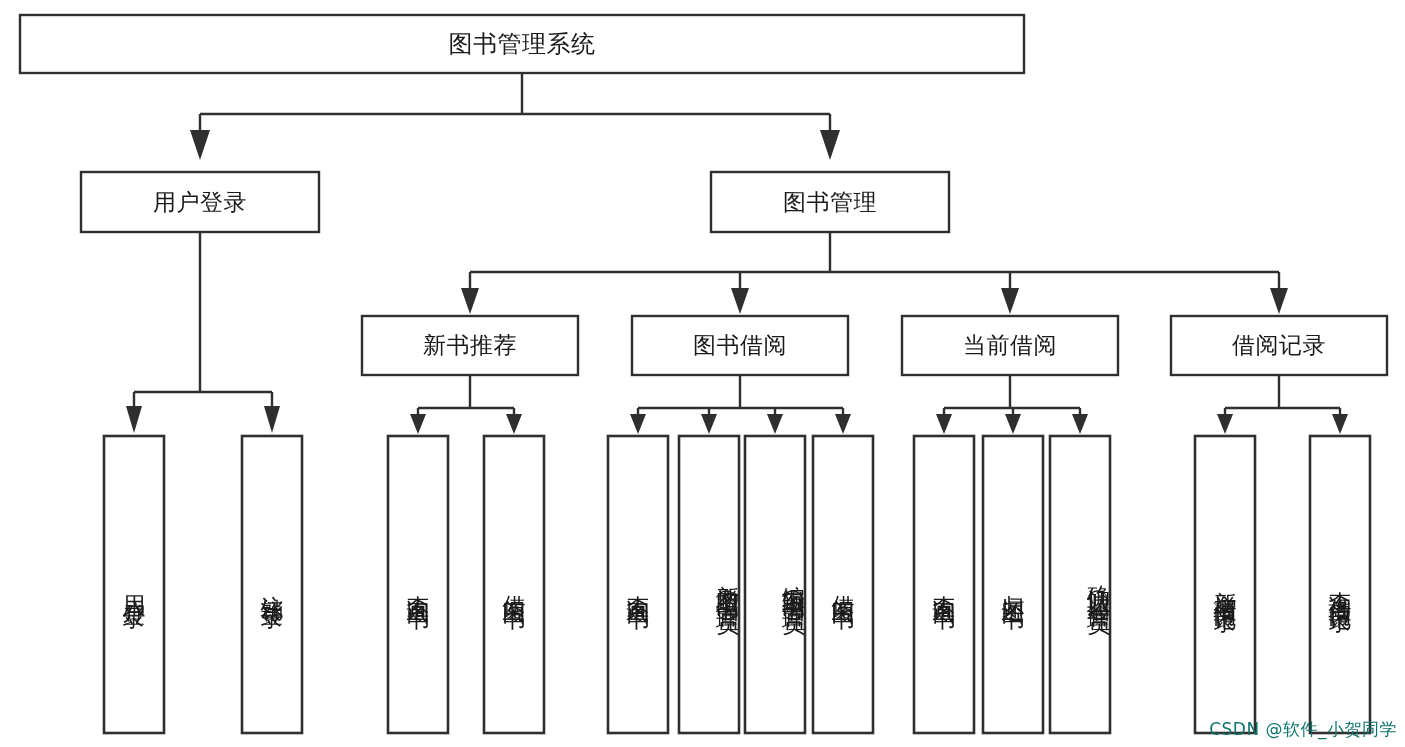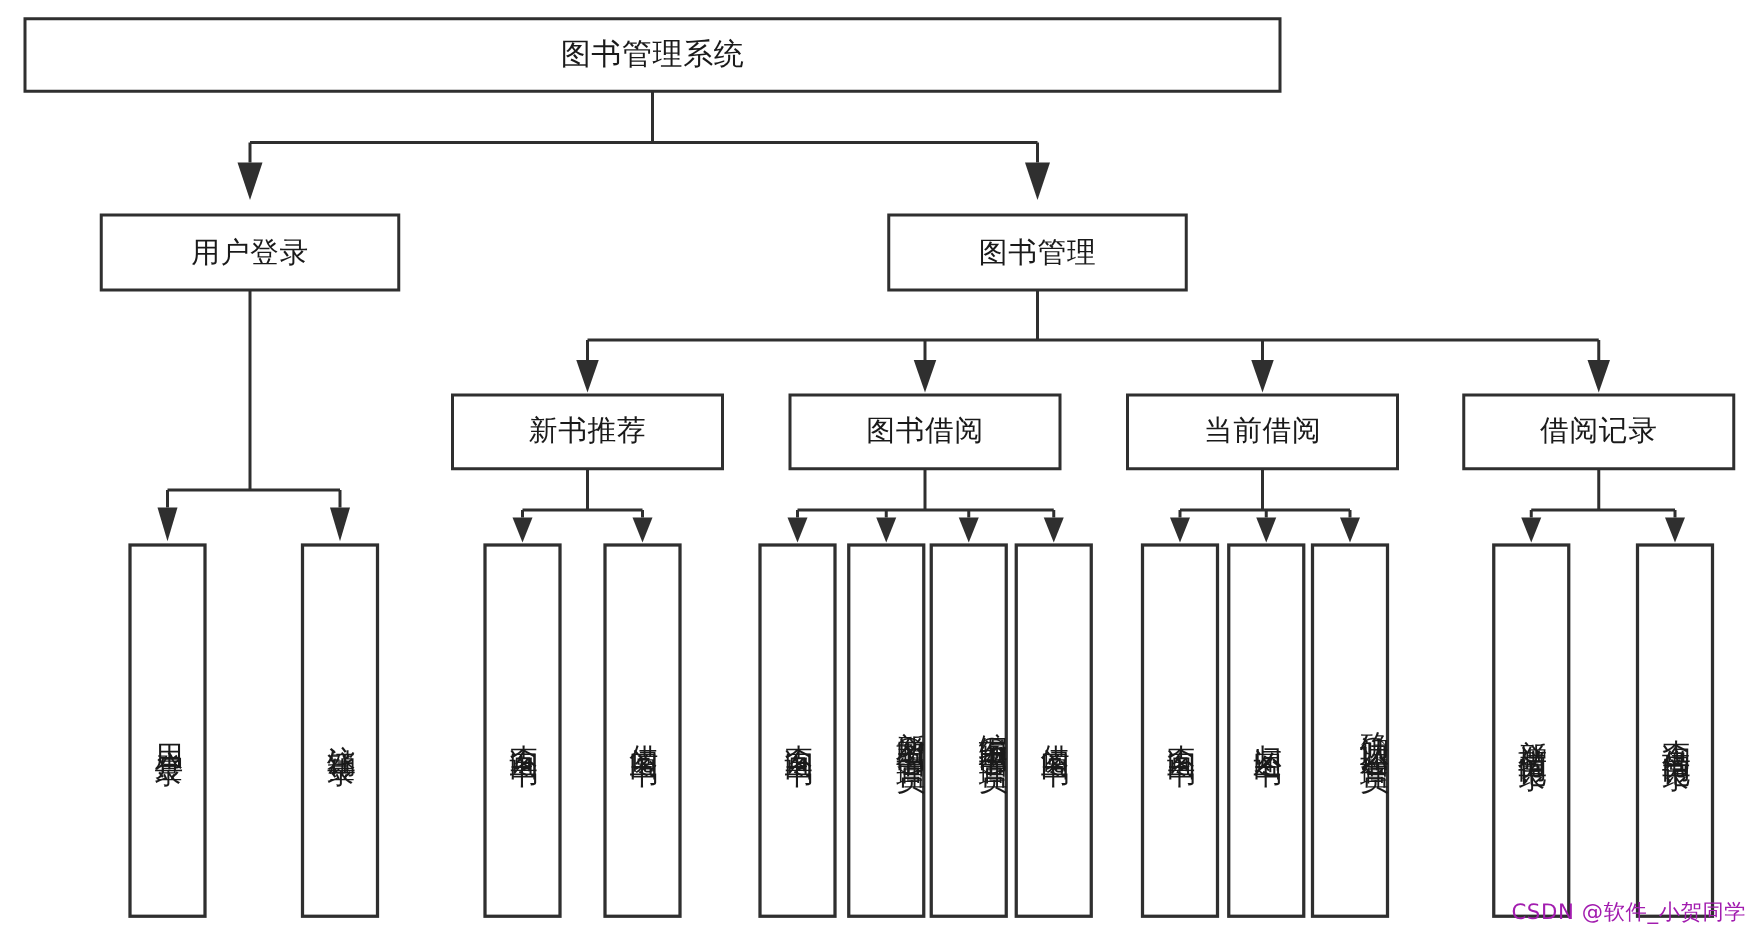--- a/index.html
+++ b/index.html
@@ -80,21 +80,21 @@
     letter-spacing: 4px;
     white-space: nowrap;
     text-align: center;
   }
   .watermark {
     position: absolute;
     right: 8px;
     bottom: 6px;
     font-family: "DejaVu Sans", "Liberation Sans", sans-serif;
     font-size: 17px;
-    color: #a21caf;
+    color: #0f766e;
     letter-spacing: 0.5px;
     white-space: nowrap;
     user-select: none;
   }
 </style>
 </head>
 <body>
 
 <div id="diagram-root">
 

